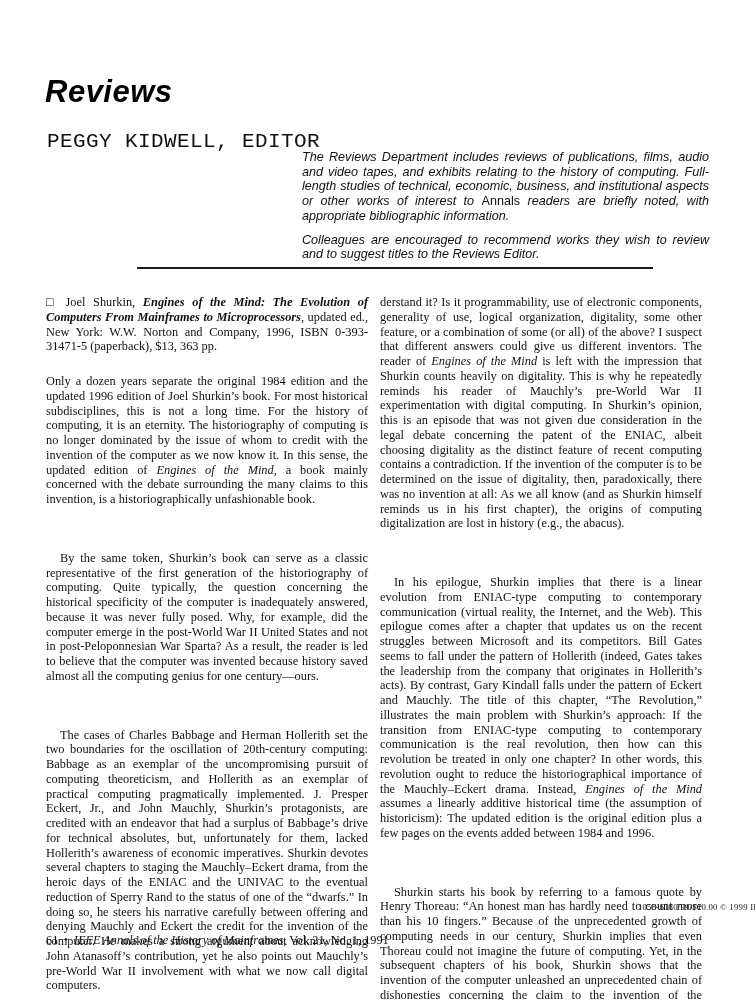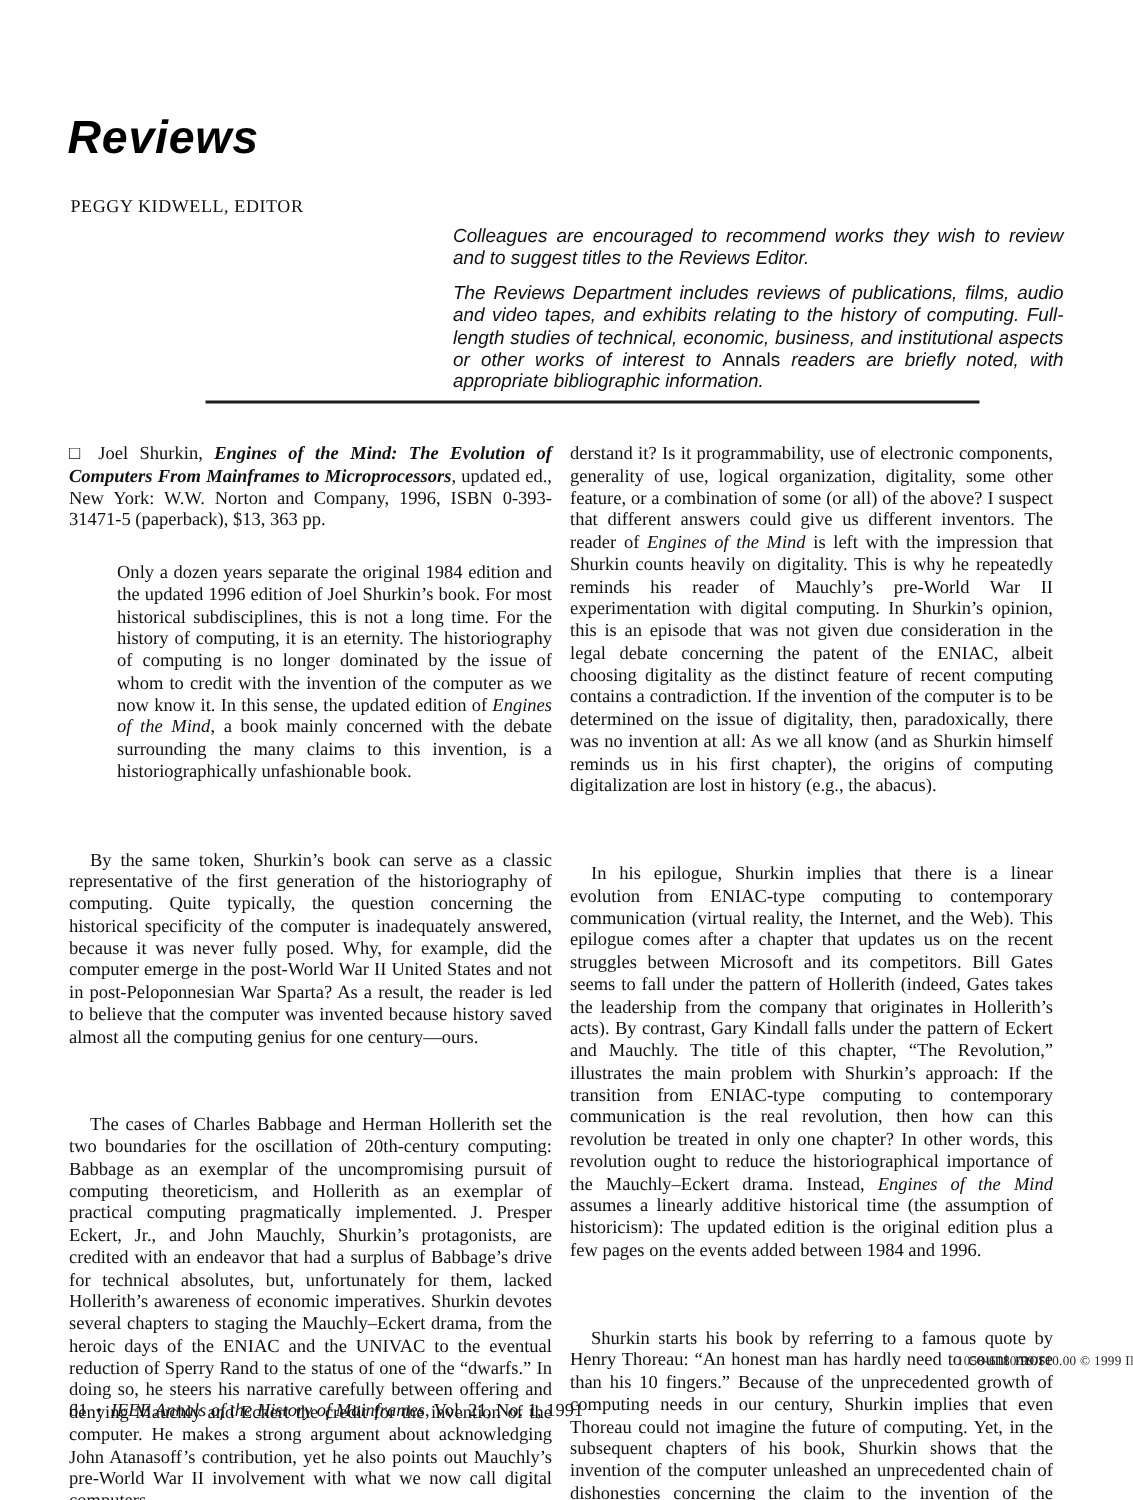--- a/index.html
+++ b/index.html
@@ -23,22 +23,22 @@
     font-weight: 700;
     font-size: 31px;
     line-height: 1.05;
     color: #000;
     letter-spacing: 0.5px;
   }
   .editor {
     position: absolute;
     left: 47px;
     top: 130px;
-    font-family: Liberation Serif, serif;
-    font-size: 12px;
+    font-family: Liberation Mono, monospace;
+    font-size: 21px;
     letter-spacing: 0.4px;
     color: #111;
   }
   .intro {
     position: absolute;
     left: 302px;
     top: 150px;
     width: 407px;
     font-family: "Liberation Sans", sans-serif;
     font-style: italic;
@@ -67,21 +67,21 @@
   }
   .col {
     width: 322px;
     font-size: 12.35px;
     line-height: 14.75px;
     text-align: justify;
     color: #111;
   }
   .col p { margin: 0; }
   .col p.indent { text-indent: 14px; margin-top: 44px; }
-  .col p.gap { margin-top: 20px; margin-left: 32px; }
+  .col p.gap { margin-top: 20px; }
   .copyright {
     position: absolute;
     left: 0;
     right: 0;
     top: 902px;
     text-align: right;
     font-size: 8.8px;
     letter-spacing: 0.2px;
     color: #222;
   }
@@ -98,22 +98,22 @@
 </head>
 <body>
 
 <div class="page">
 
   <h1 class="title">Reviews</h1>
 
   <div class="editor">PEGGY KIDWELL, EDITOR</div>
 
   <div class="intro">
+    <p>The Reviews Department includes reviews of publications, films, audio and video tapes, and exhibits relating to the history of computing. Full-length studies of technical, economic, business, and institutional aspects or other works of interest to <span class="rm">Annals</span> readers are briefly noted, with appropriate bibliographic information.</p>
     <p>Colleagues are encouraged to recommend works they wish to review and to suggest titles to the Reviews Editor.</p>
-    <p>The Reviews Department includes reviews of publications, films, audio and video tapes, and exhibits relating to the history of computing. Full-length studies of technical, economic, business, and institutional aspects or other works of interest to <span class="rm">Annals</span> readers are briefly noted, with appropriate bibliographic information.</p>
   </div>
 
   <div class="rule"></div>
 
   <div class="columns">
     <div class="col" id="col-left">
         <p class="">□ Joel Shurkin, <b><i>Engines of the Mind: The Evolution of Computers From Mainframes to Microprocessors</i></b>, updated ed., New York: W.W. Norton and Company, 1996, ISBN 0-393-31471-5 (paperback), $13, 363 pp.</p>
         <p class=" gap">Only a dozen years separate the original 1984 edition and the updated 1996 edition of Joel Shurkin’s book. For most historical subdisciplines, this is not a long time. For the history of computing, it is an eternity. The historiography of computing is no longer dominated by the issue of whom to credit with the invention of the computer as we now know it. In this sense, the updated edition of <i>Engines of the Mind</i>, a book mainly concerned with the debate surrounding the many claims to this invention, is a historiographically unfashionable book.</p>
         <p class="indent">By the same token, Shurkin’s book can serve as a classic representative of the first generation of the historiography of computing. Quite typically, the question concerning the historical specificity of the computer is inadequately answered, because it was never fully posed. Why, for example, did the computer emerge in the post-World War II United States and not in post-Peloponnesian War Sparta? As a result, the reader is led to believe that the computer was invented because history saved almost all the computing genius for one century—ours.</p>
         <p class="indent">The cases of Charles Babbage and Herman Hollerith set the two boundaries for the oscillation of 20th-century computing: Babbage as an exemplar of the uncompromising pursuit of computing theoreticism, and Hollerith as an exemplar of practical computing pragmatically implemented. J. Presper Eckert, Jr., and John Mauchly, Shurkin’s protagonists, are credited with an endeavor that had a surplus of Babbage’s drive for technical absolutes, but, unfortunately for them, lacked Hollerith’s awareness of economic imperatives. Shurkin devotes several chapters to staging the Mauchly–Eckert drama, from the heroic days of the ENIAC and the UNIVAC to the eventual reduction of Sperry Rand to the status of one of the “dwarfs.” In doing so, he steers his narrative carefully between offering and denying Mauchly and Eckert the credit for the invention of the computer. He makes a strong argument about acknowledging John Atanasoff’s contribution, yet he also points out Mauchly’s pre-World War II involvement with what we now call digital computers.</p>

